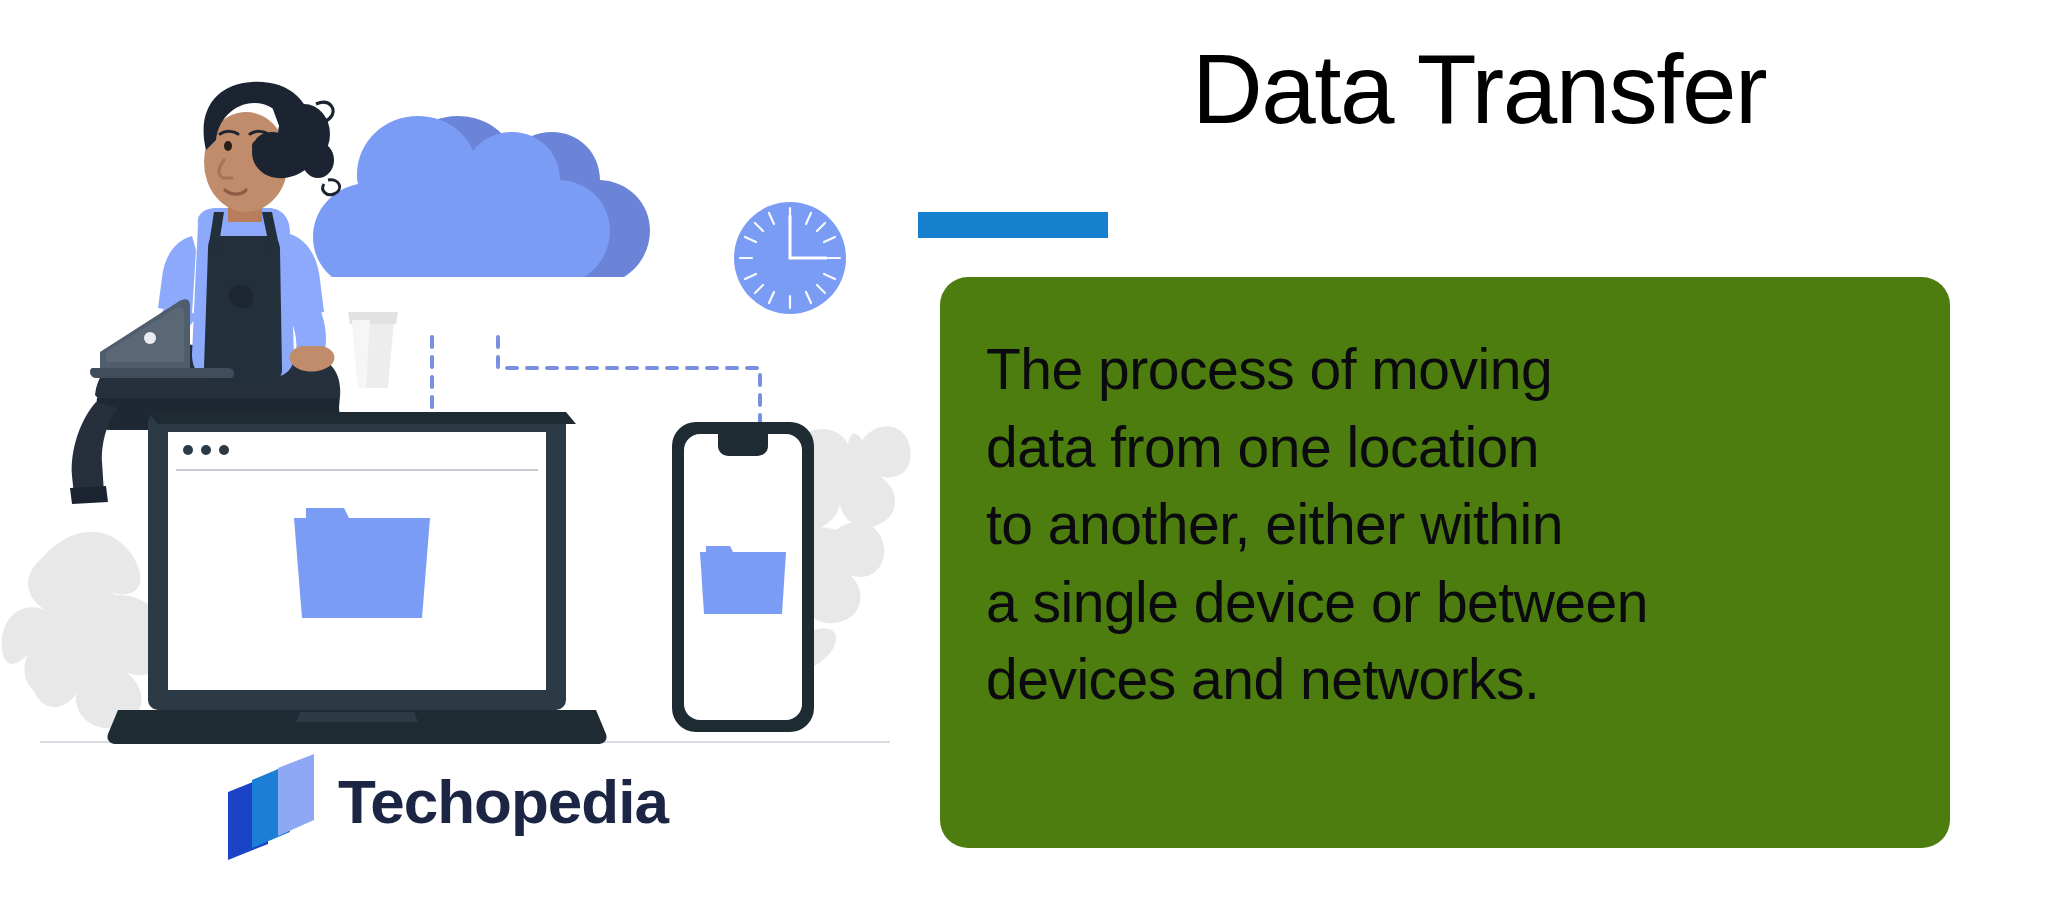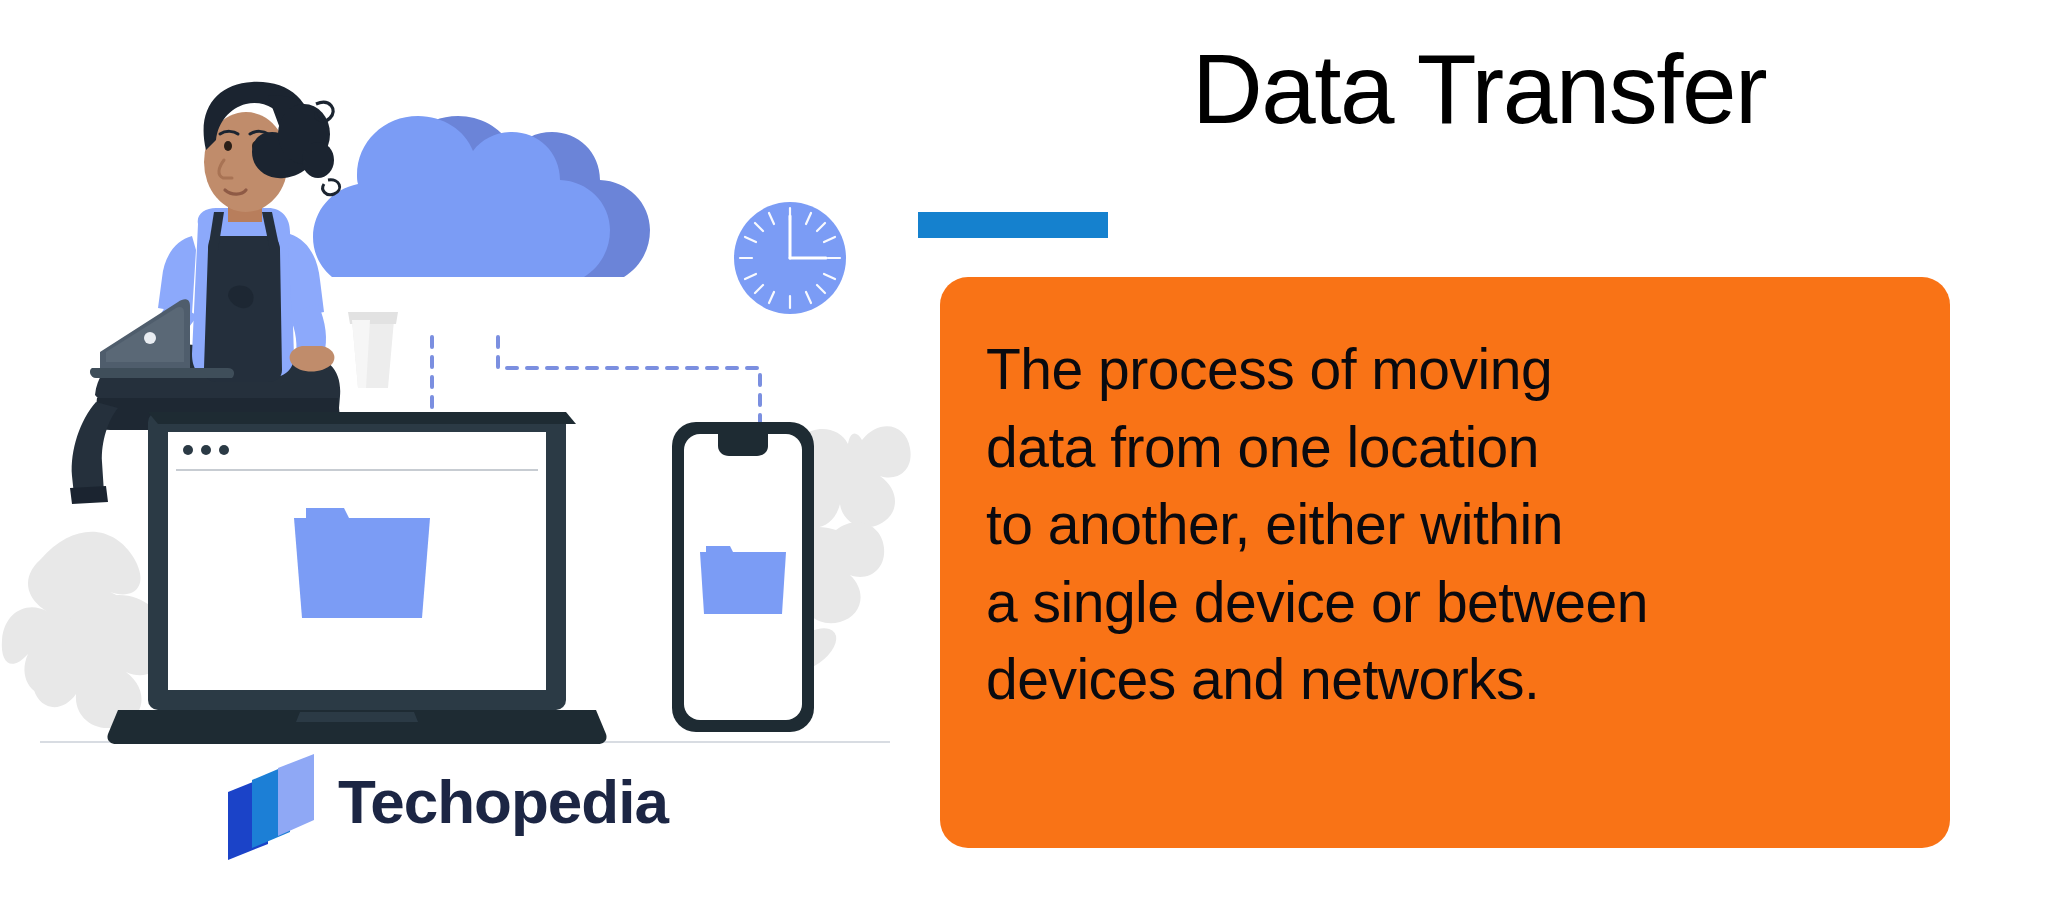--- a/index.html
+++ b/index.html
@@ -60,21 +60,21 @@
     height: 26px;
     background: #1581CE;
   }
 
   #definition-box {
     position: absolute;
     left: 10px;
     top: 277px;
     width: 1010px;
     height: 571px;
-    background: #f97316;
+    background: #4d7c0f;
     border-radius: 28px;
     box-sizing: border-box;
     padding: 54px 44px 44px 46px;
   }
 
   #definition-text {
     font-family: "Liberation Sans", sans-serif;
     font-weight: 400;
     font-size: 57px;
     line-height: 1.36;

